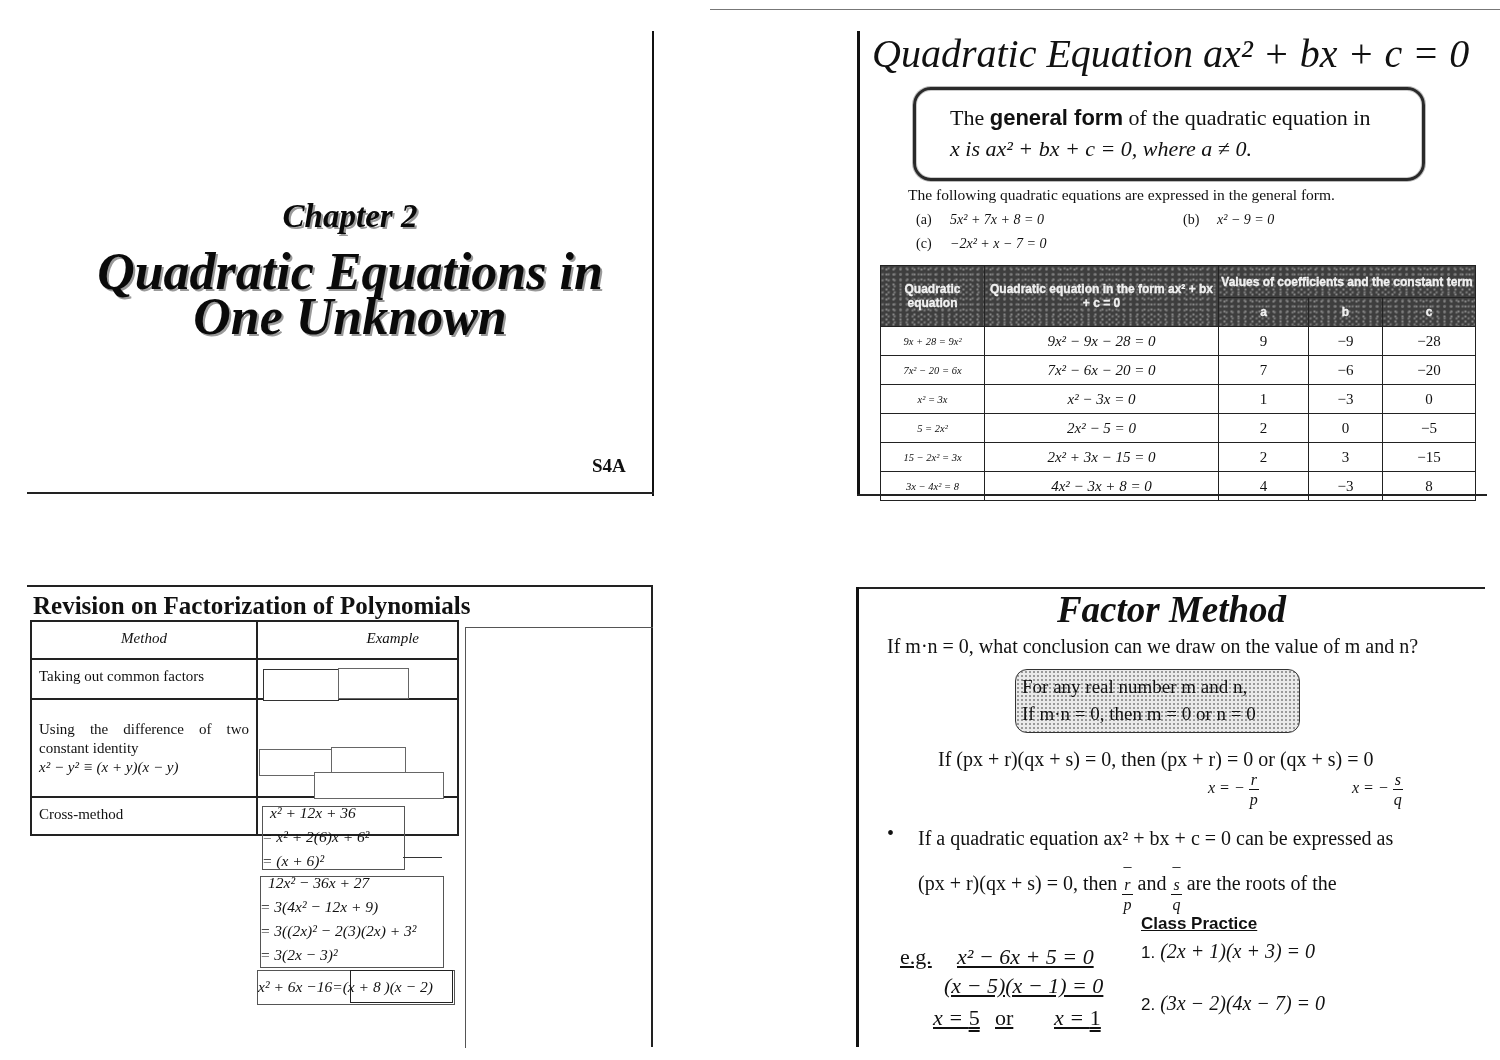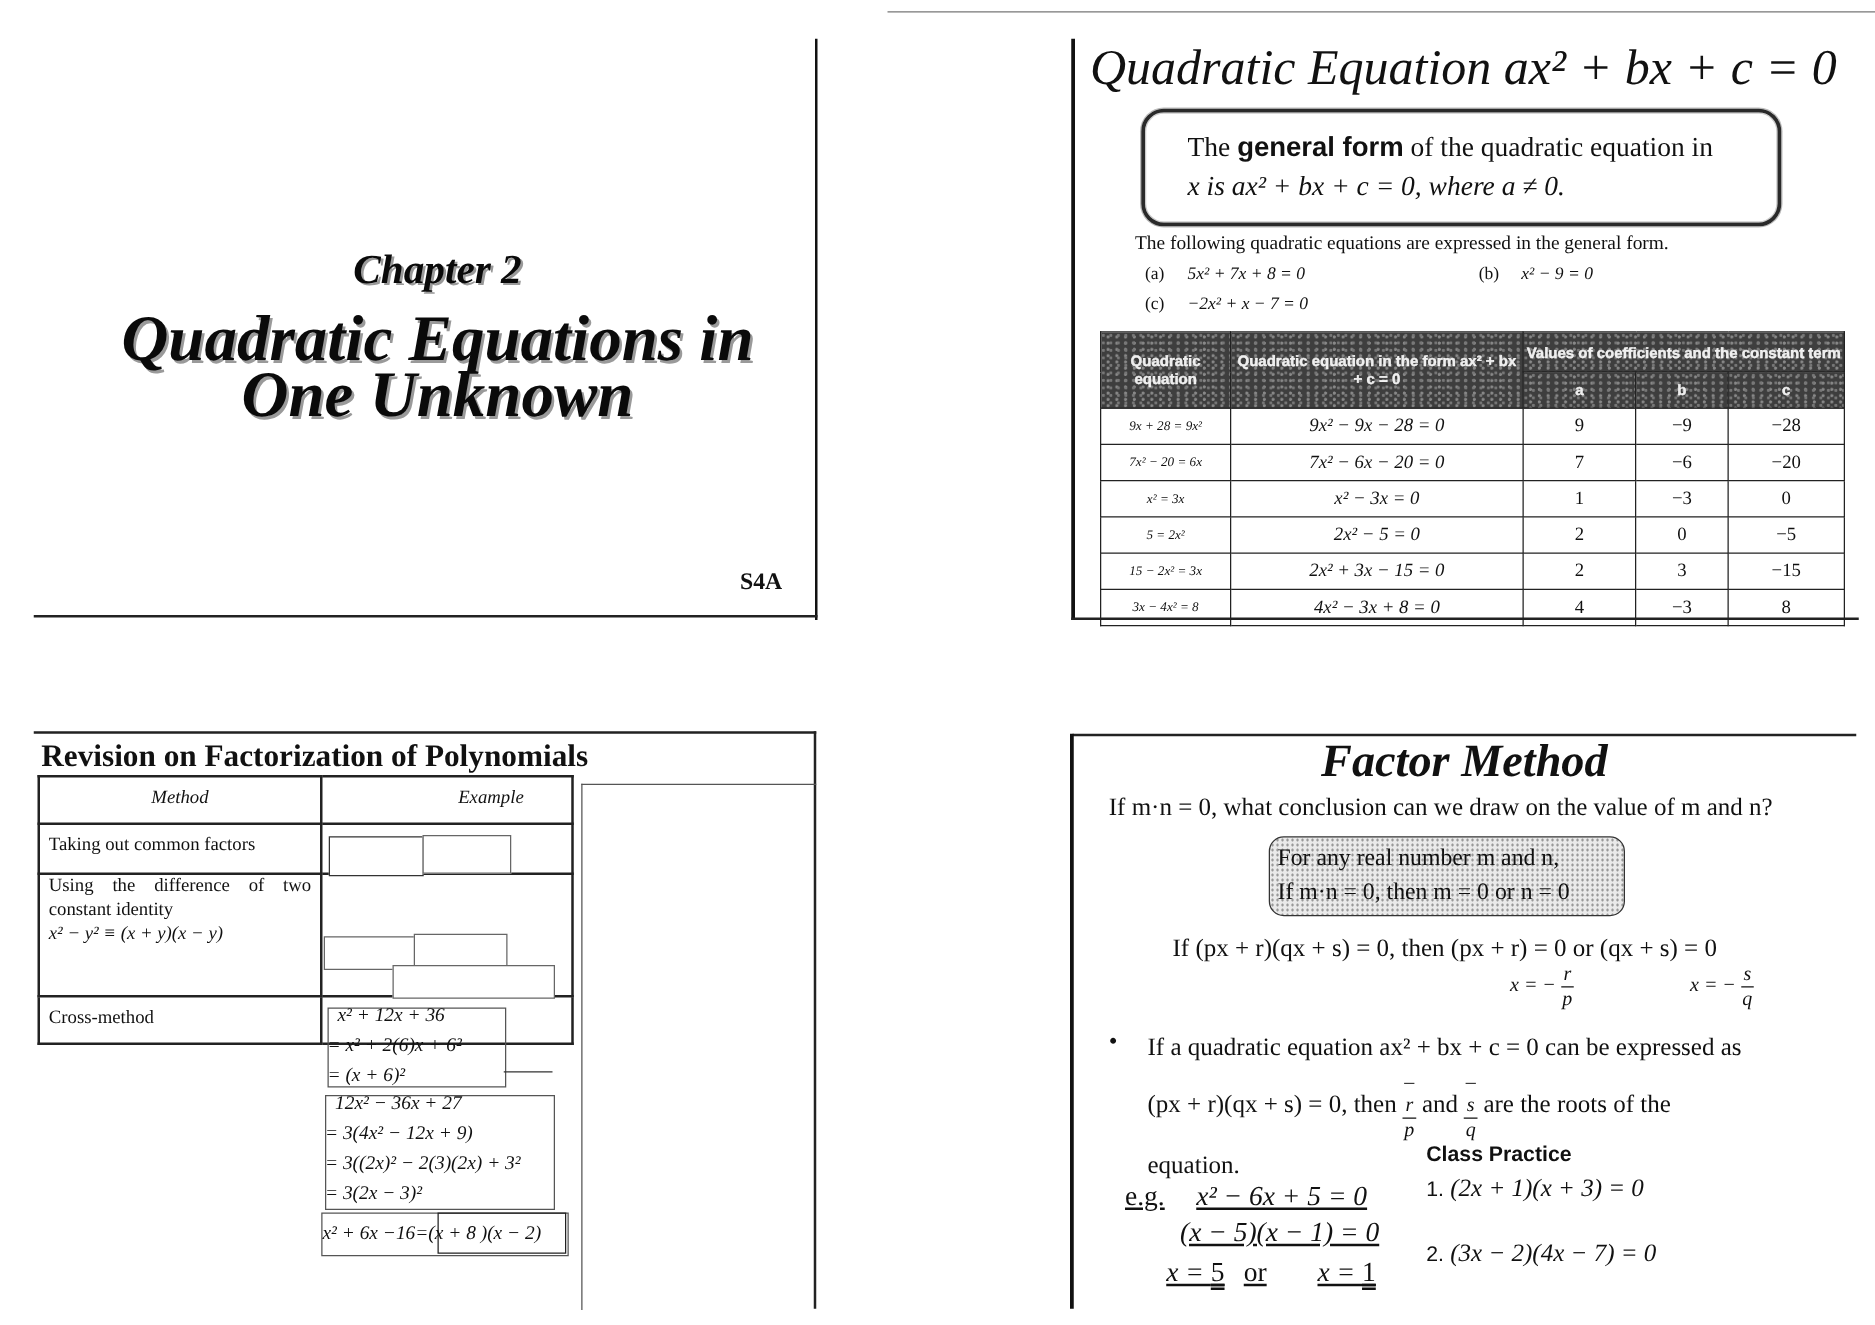--- a/index.html
+++ b/index.html
@@ -85,21 +85,21 @@
     background-image:radial-gradient(circle, #999 0.8px, transparent 1.2px);
     background-size:4px 4px;
   }
   #rule-text { left:1022px; top:673px; font-size:19px; line-height:27px; white-space:nowrap; }
   #s4-if { left:938px; top:748px; font-size:20px; white-space:nowrap; }
   .frac { display:inline-flex; flex-direction:column; align-items:center; vertical-align:middle; line-height:19px; font-style:italic; }
   .frac .num { border-bottom:1px solid #111; padding:0 2px; }
   .sol { position:absolute; font-size:16px; font-style:italic; white-space:nowrap; }
   #bullet { left:887px; top:822px; font-size:20px; }
   #s4-para { left:918px; top:820px; width:540px; font-size:20px; line-height:36px; }
-  #cp-title { left:1141px; top:914px; font-family:"Liberation Sans", sans-serif; font-weight:bold; font-size:17px; }
+  #cp-title { left:1141px; top:914px; font-family:"Liberation Sans", sans-serif; font-weight:bold; font-size:17px; text-decoration:underline; }
   .cp { position:absolute; font-size:20px; white-space:nowrap; }
   .cp .n { font-family:"Liberation Sans", sans-serif; font-size:17px; }
   .eg { position:absolute; font-size:22px; white-space:nowrap;text-decoration:underline; }
   .dbl { text-decoration:underline; text-decoration-style:double; }
 </style>
 </head>
 <body>
 
 <div>
   <div id="s1-right" class="abs"></div>
@@ -219,21 +219,21 @@
     <tbody>
         <tr>
       <th>Method</th>
       <th style="text-align:right;padding-right:38px">Example</th>
     </tr>
     <tr style="height:40px">
       <td style="padding-top:8px">Taking out common factors</td>
       <td></td>
     </tr>
     <tr style="height:98px">
-      <td style="line-height:19px;padding-top:0">
+      <td style="line-height:19px;padding-top:20px">
         <div style="text-align:justify;text-align-last:justify">Using the difference of two</div>
         <div>constant identity</div>
         <div class="i">x² − y² ≡ (x + y)(x − y)</div>
       </td>
       <td></td>
     </tr>
     <tr style="height:38px">
       <td style="padding-top:8px">Cross-method</td>
       <td></td>
     </tr>
@@ -298,21 +298,20 @@
   <div id="bullet" class="abs">•</div>
   <div id="s4-para" class="abs">
     <div>If  a quadratic equation ax² + bx + c = 0 can be expressed as</div>
     <div style="white-space:nowrap">
       <span>(px + r)(qx + s) = 0, then</span>
       <span class="frac" style="font-size:16px">–<span class="num">r</span><span>p</span></span>
       <span>and</span>
       <span class="frac" style="font-size:16px">–<span class="num">s</span><span>q</span></span>
       <span>are the roots of the</span>
     </div>
-    <div>equation.</div>
   </div>
 
   <div class="eg" style="left:900px;top:944px">e.g.</div>
   <div class="eg i" style="left:957px;top:944px">x² − 6x + 5 = 0</div>
   <div class="eg i" style="left:944px;top:973px">(x − 5)(x − 1) = 0</div>
   <div class="eg" style="left:933px;top:1005px">
     <span class="i">x = </span><span class="dbl">5</span>
   </div>
   <div class="eg" style="left:995px;top:1005px">or</div>
   <div class="eg" style="left:1054px;top:1005px">

